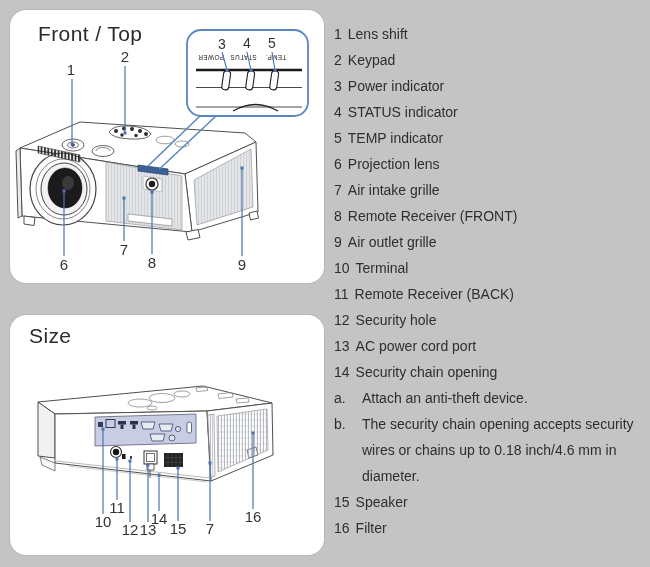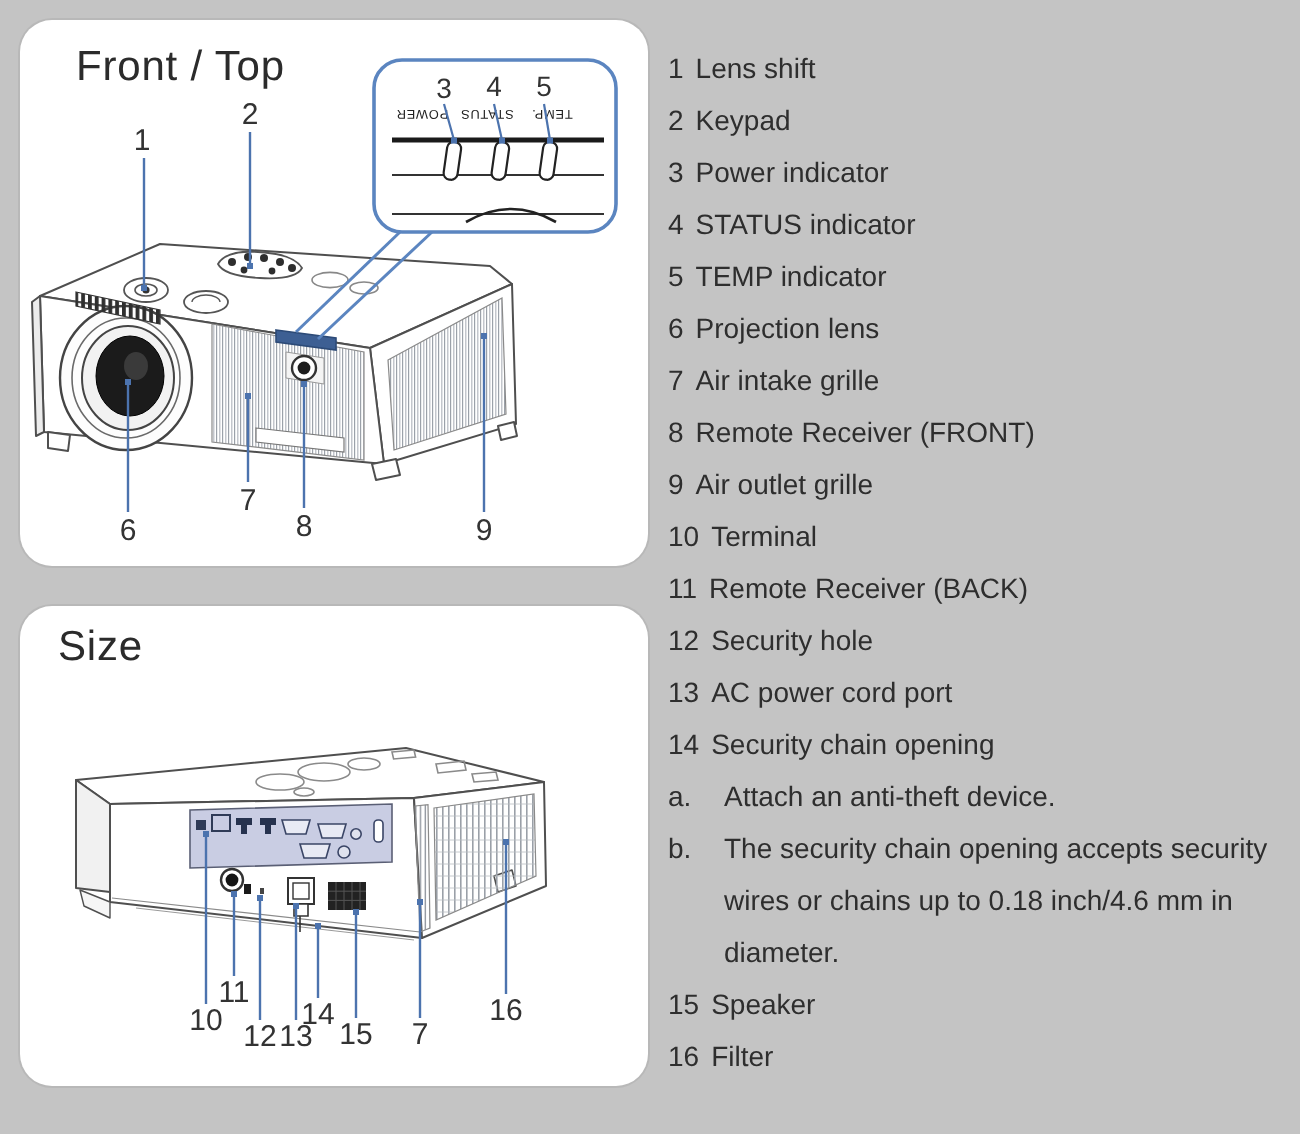--- a/index.html
+++ b/index.html
@@ -8,21 +8,21 @@
     background:#c4c4c4;
     font-family:"Liberation Sans", sans-serif;
     color:#2f2f2f;
   }
   .panel{
     position:absolute;left:10px;width:314px;
     background:#ffffff;border-radius:16px;
     box-shadow:0 0 0 1px rgba(0,0,0,0.06);
   }
   #panel-front-top{top:10px;height:273px;}
-  #panel-size{top:303px;height:240px;}
+  #panel-size{top:315px;height:240px;}
   .panel h2{
     position:absolute;margin:0;font-weight:400;color:#2b2b2b;
     font-size:21px;letter-spacing:0.4px;z-index:2;
   }
   #panel-front-top h2{left:16px;top:12px;margin-left:12px;}
   #panel-size h2{left:19px;top:9px;}
   .panel svg{position:absolute;left:0;top:0;z-index:1;}
   svg text{font-family:"Liberation Sans", sans-serif;fill:#333;}
   .callout-num{font-size:15px;}
   .inset-num{font-size:14px;}

